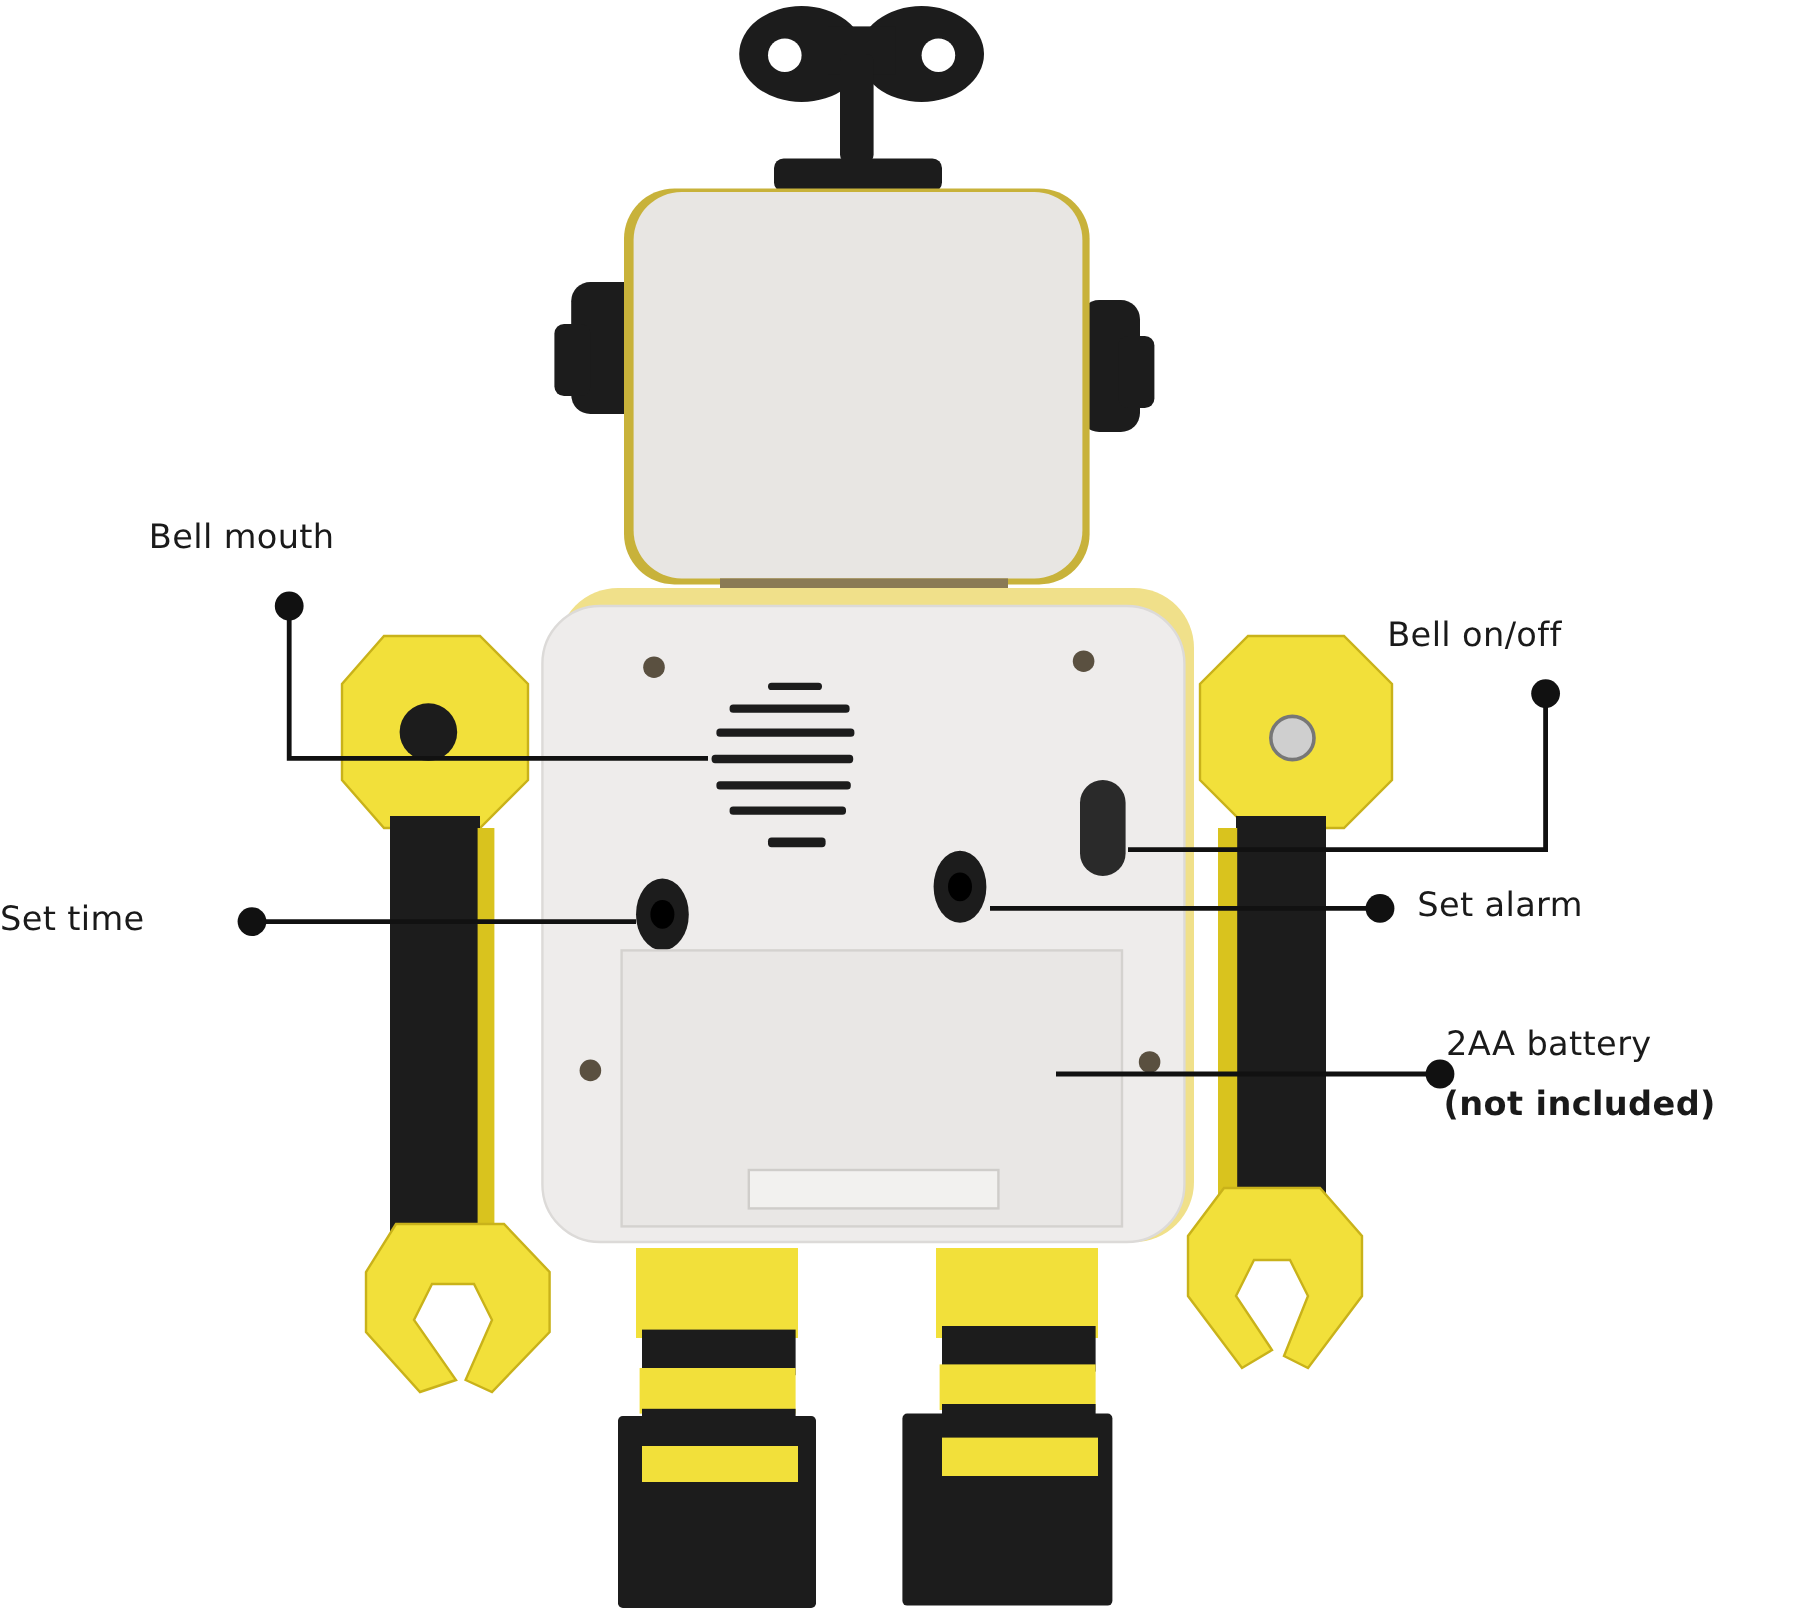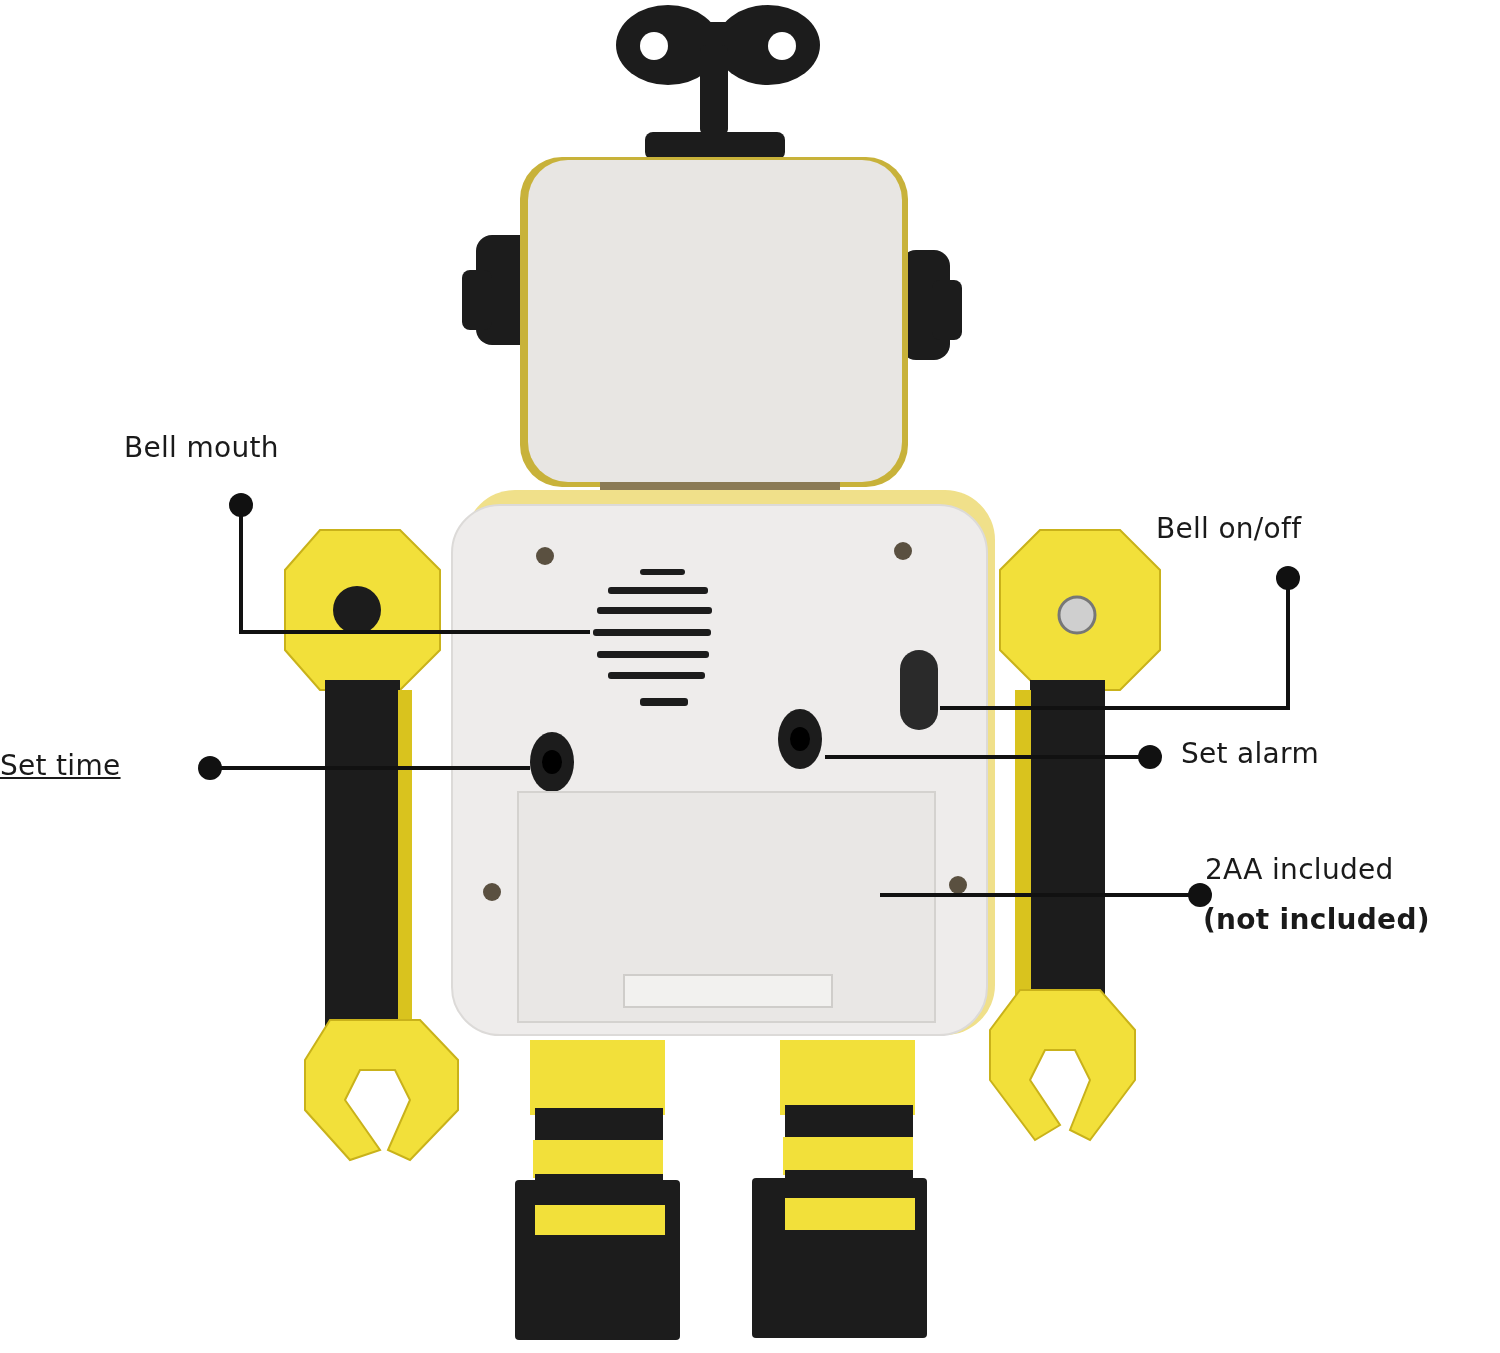--- a/index.html
+++ b/index.html
@@ -120,16 +120,16 @@
     <circle cx="241" cy="505" r="12"></circle>
     <circle cx="1288" cy="578" r="12"></circle>
     <circle cx="210" cy="768" r="12"></circle>
     <circle cx="1150" cy="757" r="12"></circle>
     <circle cx="1200" cy="895" r="12"></circle>
   </g>
 </svg>
 
 <div class="callout-label" style="left:124px; top:424px;">Bell mouth</div>
 <div class="callout-label" style="left:1156px; top:505px;">Bell on/off</div>
-<div class="callout-label" style="left:0px; top:742px;text-decoration:underline;">Set time</div>
+<div class="callout-label" style="left:0px; top:742px;">Set time</div>
 <div class="callout-label" style="left:1181px; top:730px;">Set alarm</div>
-<div class="callout-label" style="left:1205px; top:846px;">2AA included</div>
+<div class="callout-label" style="left:1205px; top:846px;">2AA battery</div>
 <div class="callout-label" style="left:1203px; top:896px;font-weight:bold;">(not included)</div>
 
 </body></html>

